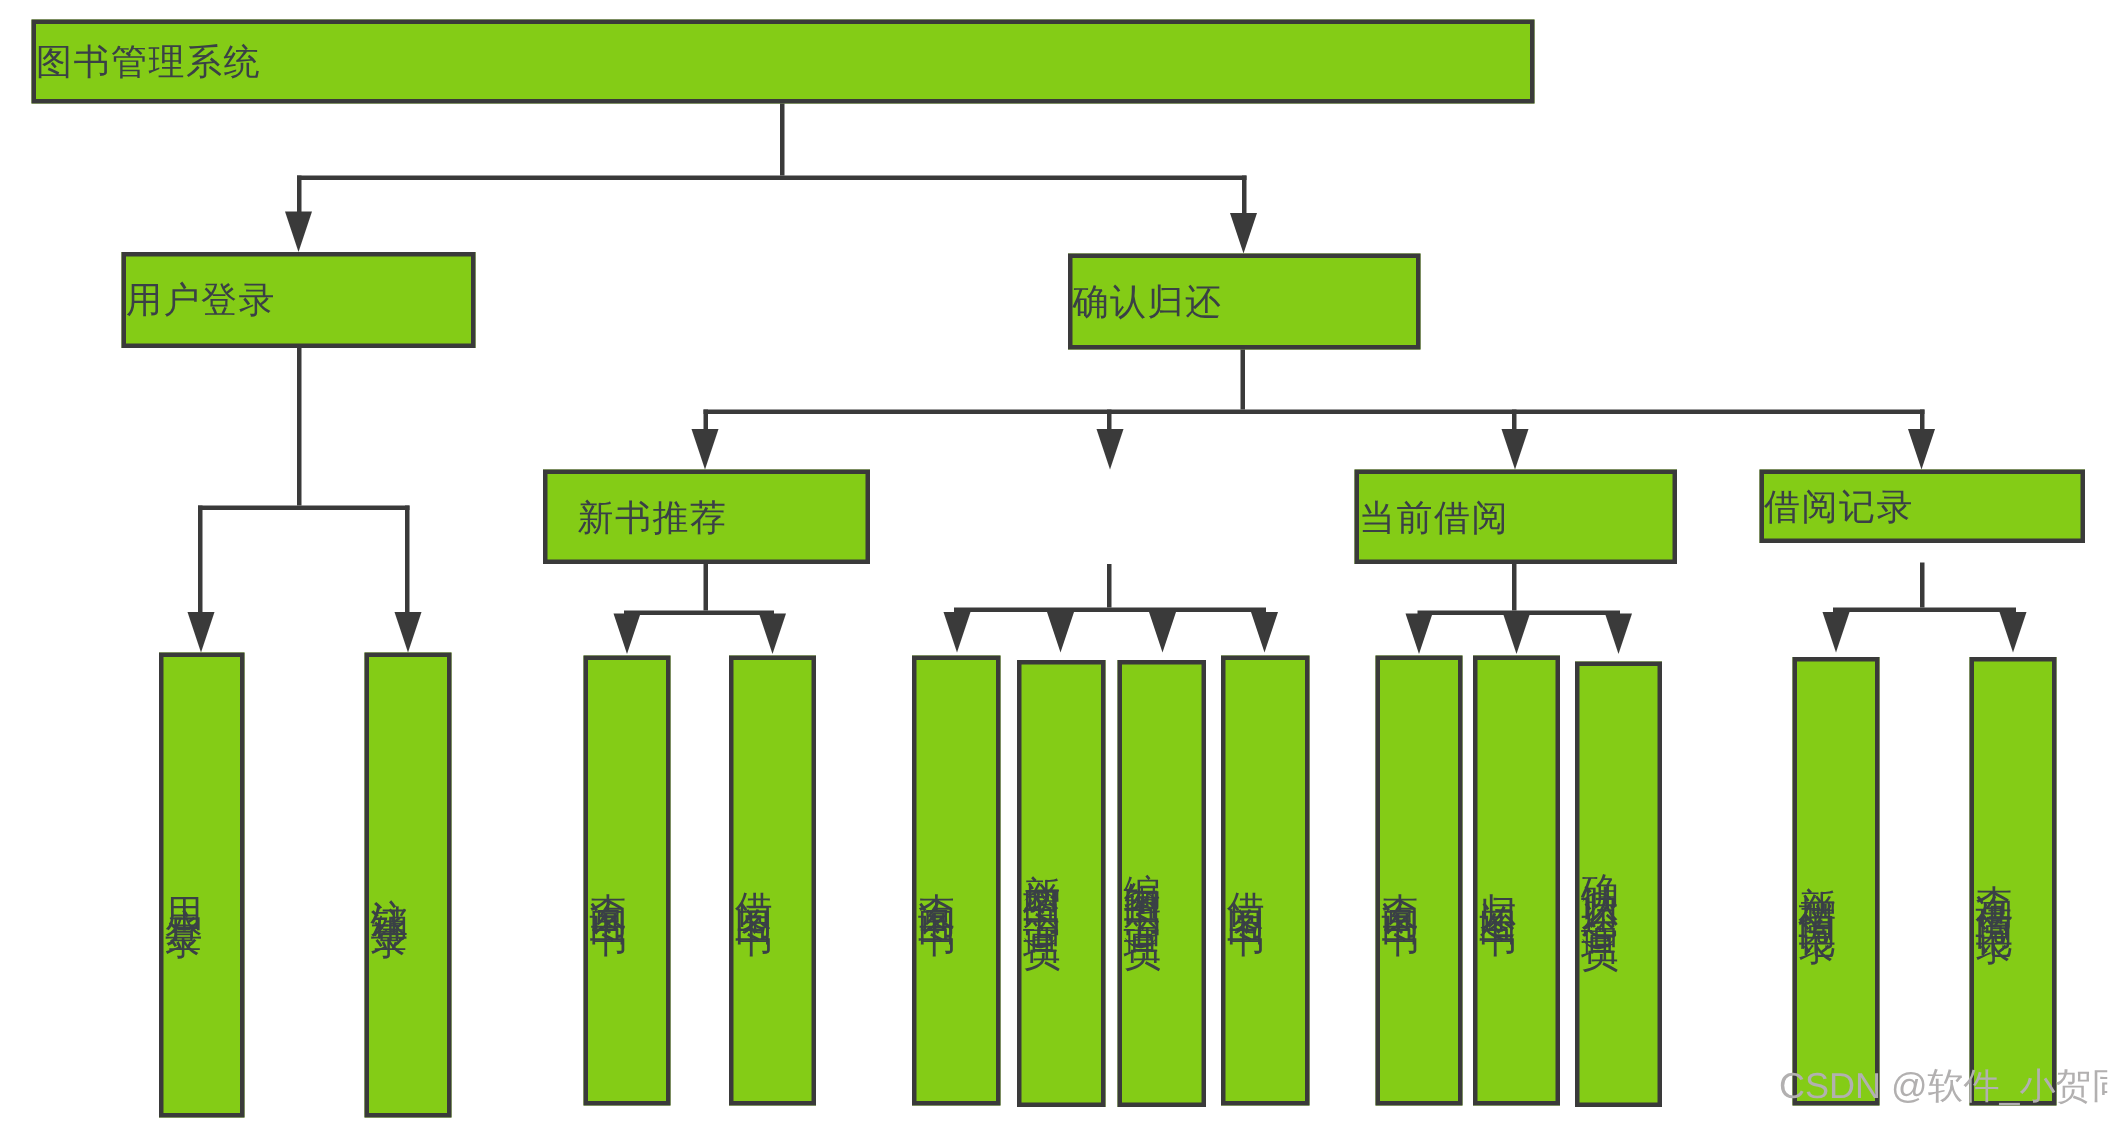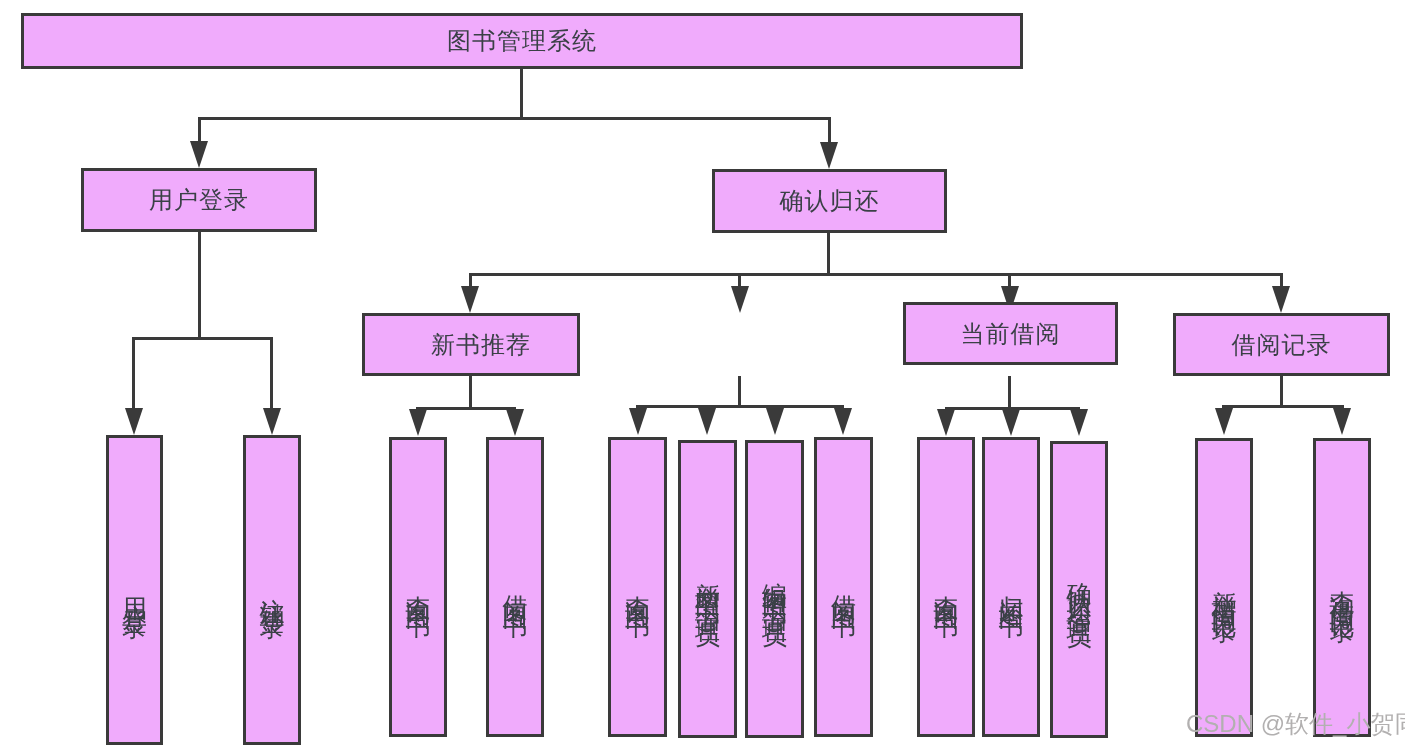--- a/index.html
+++ b/index.html
@@ -8,24 +8,23 @@
     width: 1405px;
     height: 747px;
     background: #ffffff;
     overflow: hidden;
     font-family: "Liberation Sans", "DejaVu Sans", sans-serif;
   }
   .node {
     position: absolute;
     box-sizing: border-box;
     border: 3px solid #3a3a3a;
-    background: #f0abfc;
+    background: #84cc16;
     display: flex;
     align-items: center;
-    justify-content: center;
     color: #3a4046;
   }
   .node .lbl {
     font-size: 24px;
     letter-spacing: 1px;
     white-space: nowrap;
   }
   .node.vert .lbl {
     writing-mode: vertical-rl;
     text-orientation: mixed;
@@ -93,24 +92,24 @@
   <div class="line" style="left:738px; top:273px; width:3px; height:13px;"></div>
   <div class="arrowhead" style="left:731px; top:286px;"></div>
   <div class="line" style="left:1008px; top:273px; width:3px; height:13px;"></div>
   <div class="arrowhead" style="left:1001px; top:286px;"></div>
   <div class="line" style="left:1280px; top:273px; width:3px; height:13px;"></div>
   <div class="arrowhead" style="left:1272px; top:286px;"></div>
 
   <div class="node" style="left:362px; top:313px; width:218px; height:63px;padding-left:20px;">
     <span class="lbl">新书推荐</span>
   </div>
-  <div class="node" style="left:903px; top:302px; width:215px; height:63px;font-family:Liberation Serif, serif;">
+  <div class="node" style="left:903px; top:313px; width:215px; height:63px;font-family:Liberation Serif, serif;">
     <span class="lbl">当前借阅</span>
   </div>
-  <div class="node" style="left:1173px; top:313px; width:217px; height:63px;">
+  <div class="node" style="left:1173px; top:313px; width:217px; height:49px;">
     <span class="lbl">借阅记录</span>
   </div>
 
   <div class="line" style="left:469px; top:376px; width:3px; height:31px;"></div>
   <div class="line" style="left:416px; top:407px; width:100px; height:3px;"></div>
   <div class="arrowhead" style="left:409px; top:409px;"></div>
   <div class="arrowhead" style="left:506px; top:409px;"></div>
 
   <div class="line" style="left:738px; top:376px; width:3px; height:29px;"></div>
   <div class="line" style="left:636px; top:405px; width:208px; height:3px;"></div>

